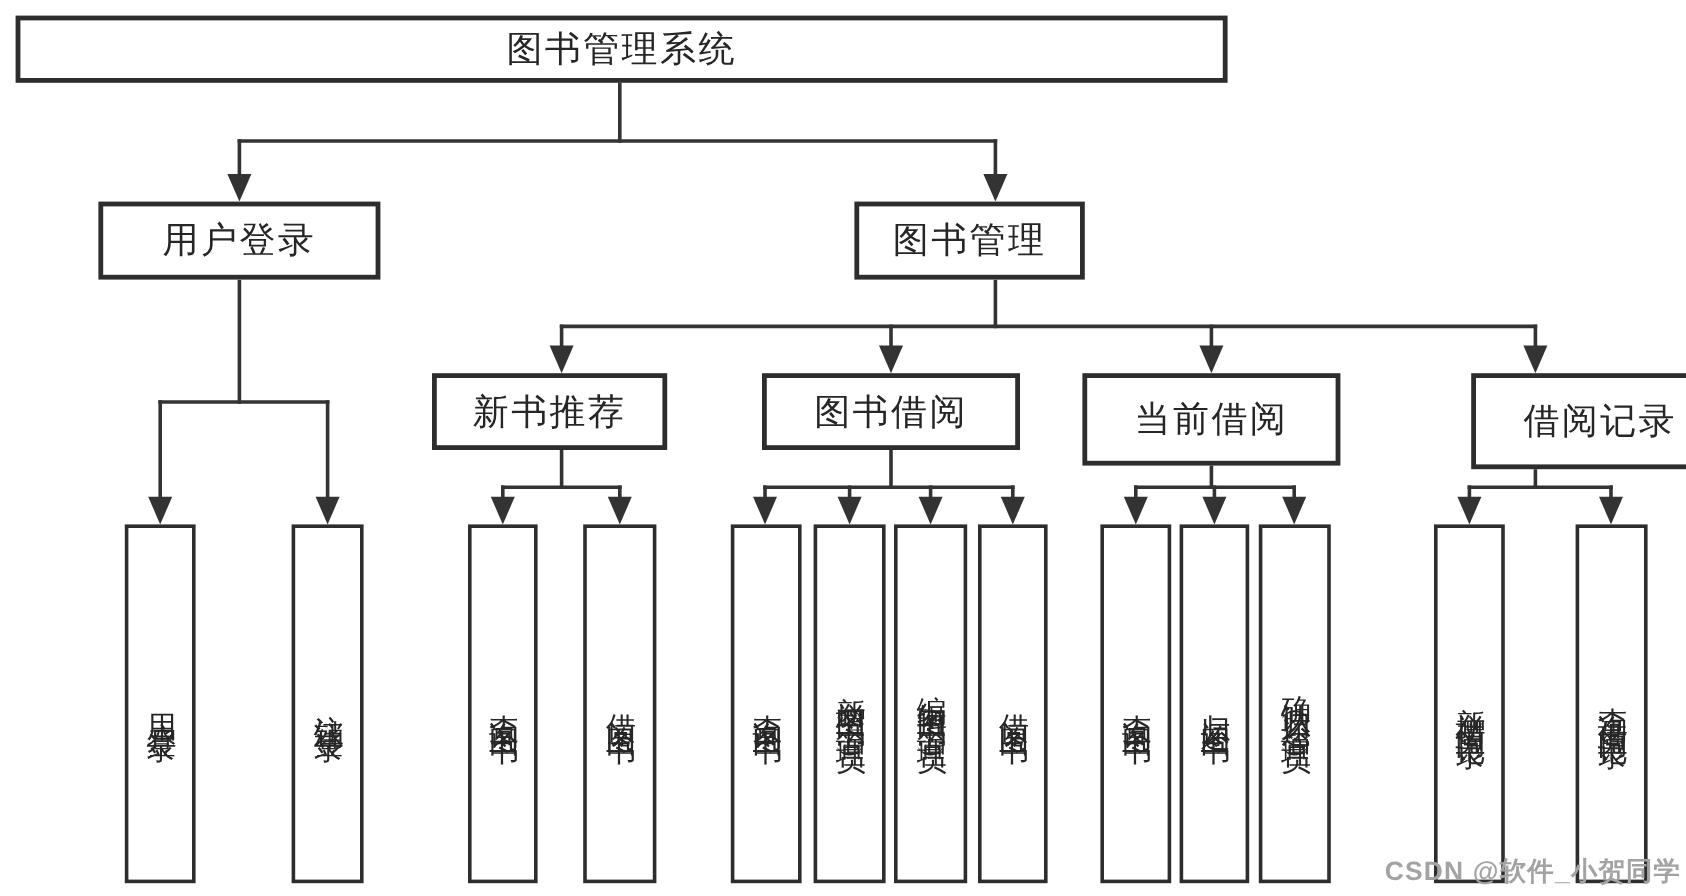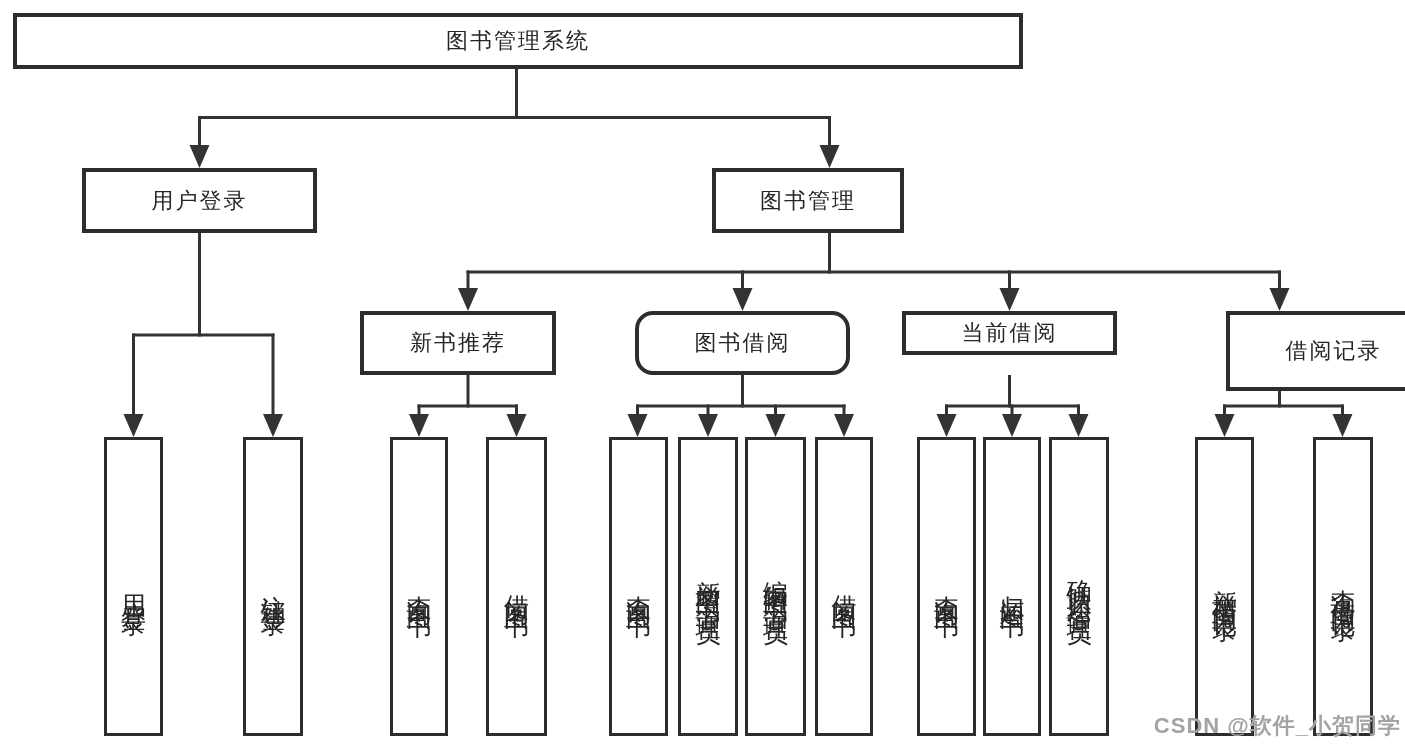--- a/index.html
+++ b/index.html
@@ -16,38 +16,38 @@
     box-sizing:border-box;
     background:#ffffff;
     border:4px solid #2d2d2d;
     display:flex;
     align-items:center;
     justify-content:center;
     z-index:2;
   }
   .box.leaf{border-width:3px;}
   .h-label{
-    font-size:22px;
+    font-size:30px;
     letter-spacing:2px;
     white-space:nowrap;
     text-align:right;
   }
   .v-label{
     writing-mode:vertical-rl;
     text-orientation:mixed;
     font-size:25px;
     line-height:1;
     letter-spacing:6px;
   }
   #root-box   {left:13px;  top:13px;  width:1010px;height:56px;}
   #n-user     {left:82px;  top:168px; width:235px; height:65px;}
   #n-mgmt     {left:712px; top:168px; width:192px; height:65px;}
   #n-new      {left:360px; top:311px; width:196px; height:64px;}
-  #n-borrow   {left:635px; top:311px; width:215px; height:64px;border-radius:18px;}
-  #n-current  {left:902px; top:311px; width:215px; height:44px;}
+  #n-borrow   {left:635px; top:311px; width:215px; height:64px;}
+  #n-current  {left:902px; top:311px; width:215px; height:77px;}
   #n-records  {left:1226px;top:311px; width:215px; height:80px;}
   #l1 {left:104px; top:437px;width:59px;height:299px;}
   #l2 {left:243px; top:437px;width:60px;height:299px;}
   #l3 {left:390px; top:437px;width:58px;height:299px;}
   #l4 {left:486px; top:437px;width:61px;height:299px;}
   #l5 {left:609px; top:437px;width:59px;height:299px;}
   #l6 {left:678px; top:437px;width:60px;height:299px;}
   #l7 {left:745px; top:437px;width:61px;height:299px;}
   #l8 {left:815px; top:437px;width:58px;height:299px;}
   #l9 {left:917px; top:437px;width:59px;height:299px;}

